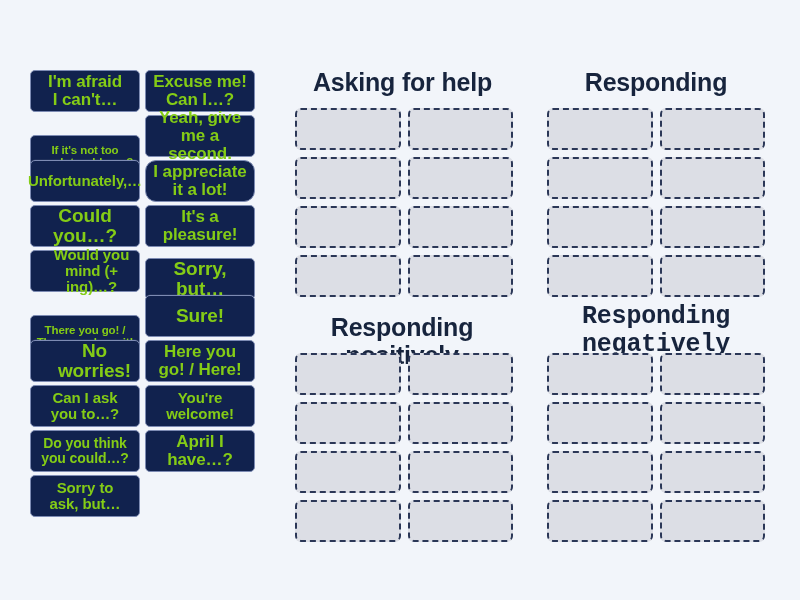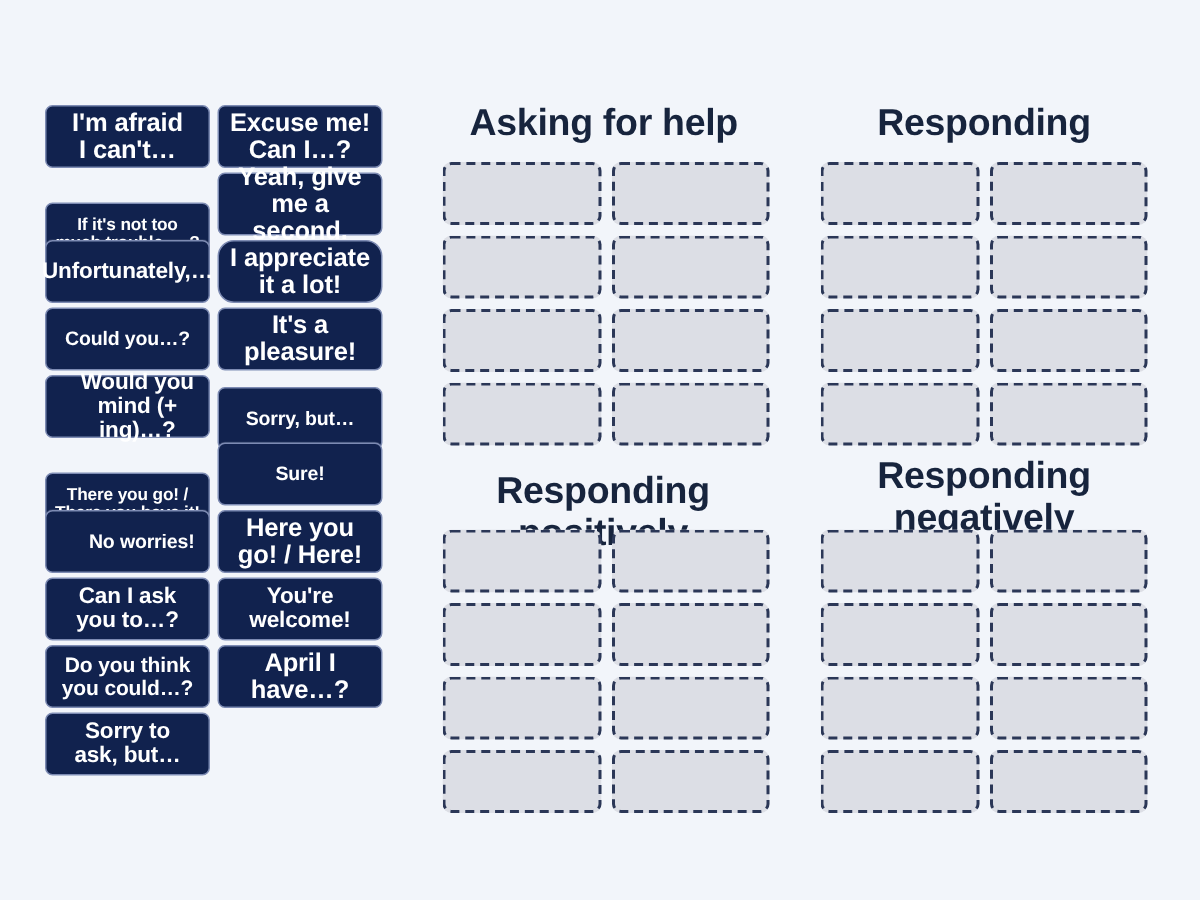--- a/index.html
+++ b/index.html
@@ -26,40 +26,40 @@
     height: 470px;
   }
   .tile {
     position: absolute;
     box-sizing: border-box;
     width: 110px;
     height: 42px;
     background: #11224e;
     border: 1.5px solid #7d8bb3;
     border-radius: 5px;
-    color: #ffffff;
+    color: #84cc16;
     font-weight: bold;
     text-align: center;
     display: flex;
     align-items: center;
     justify-content: center;
     padding: 1px 4px;
     line-height: 1.06;
     letter-spacing: -0.1px;
     cursor: pointer;
     user-select: none;
     box-shadow: 0 0 0 0.5px rgba(255,255,255,0.12);
   }
   .tile.col-a { left: 0; }
   .tile.col-b { left: 115px; }
 
   .tile .label { display: block; }
 
   
-  .fs-19 { font-size: 13px; }
+  .fs-19 { font-size: 19px; }
   .fs-17 { font-size: 17px; }
   .fs-15 { font-size: 15px; }
   .fs-14 { font-size: 14px; }
   .fs-12 { font-size: 11.5px; margin-top: 20px; }
 
   
   .group-title {
     position: absolute;
     color: #17243d;
     font-size: 25px;
@@ -178,21 +178,21 @@
     <div class="dropzone"></div>
     <div class="dropzone"></div>
     <div class="dropzone"></div>
     <div class="dropzone"></div>
     <div class="dropzone"></div>
     <div class="dropzone"></div>
     <div class="dropzone"></div>
     <div class="dropzone"></div>
   </div>
 
-<div class="group-title" style="left:570px; top:303px; width:172px;">Responding negatively</div>
+<div class="group-title" style="left:570px; top:303px; width:172px;font-family:Liberation Mono, monospace;">Responding negatively</div>
 <div class="dropgrid" style="left:547px; top:353px; width:218px;">
     <div class="dropzone"></div>
     <div class="dropzone"></div>
     <div class="dropzone"></div>
     <div class="dropzone"></div>
     <div class="dropzone"></div>
     <div class="dropzone"></div>
     <div class="dropzone"></div>
     <div class="dropzone"></div>
   </div>

